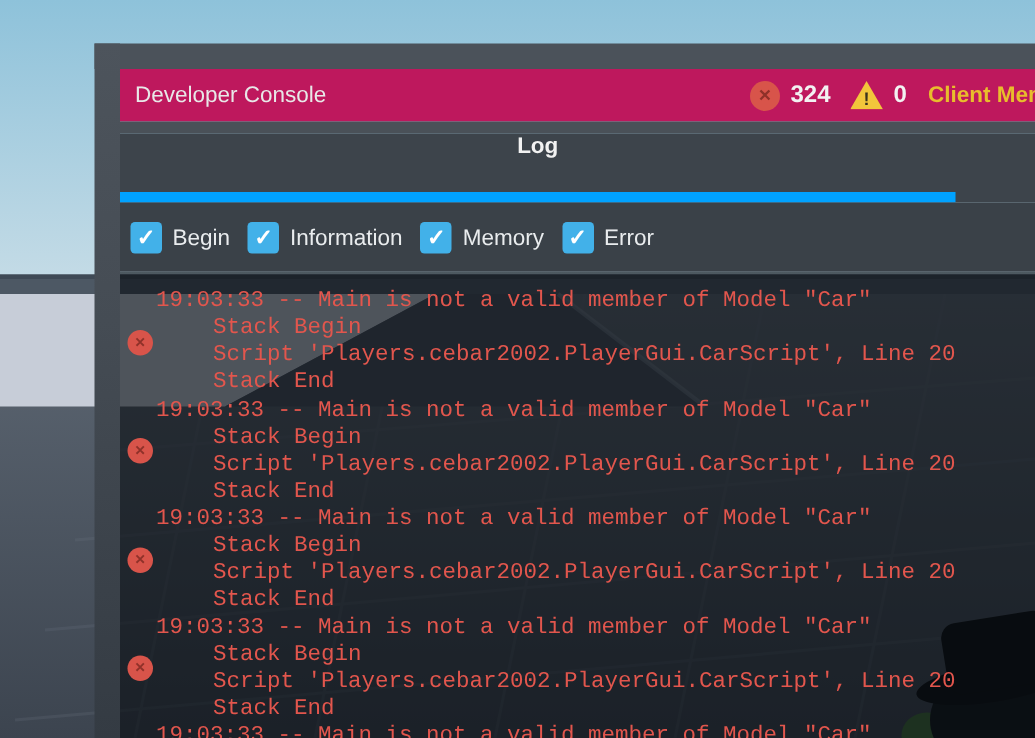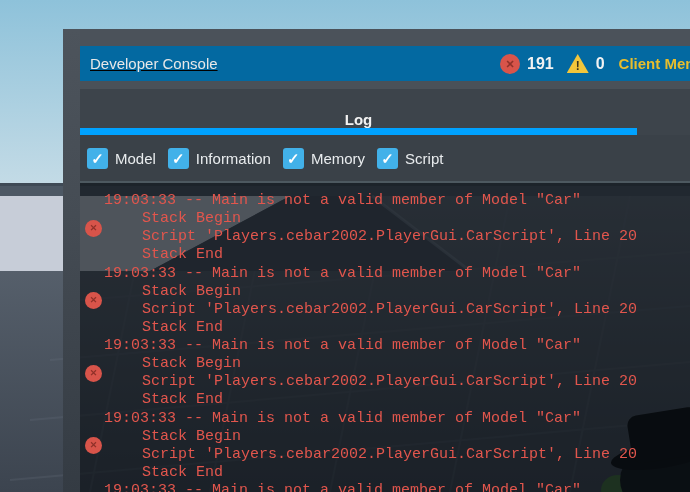--- a/index.html
+++ b/index.html
@@ -7,38 +7,38 @@
     width:690px;height:492px;position:relative;overflow:hidden;
     background:#8ec2da;font-family:"Liberation Sans",sans-serif;
     -webkit-font-smoothing:antialiased;
   }
   .scene{position:absolute;left:0;top:0;width:690px;height:492px;}
 
   
   .frame-top{position:absolute;left:63px;top:29px;right:0;height:17px;background:#4b525a;}
   .frame-left{position:absolute;left:63px;top:29px;width:17px;bottom:0;
     background:linear-gradient(#4d545c,#454c54 40%,#343b43);}
-  .titlebar{position:absolute;left:80px;top:46px;right:0;height:35px;background:#0369a1;
-    display:flex;align-items:center;overflow:hidden;text-decoration:underline;}
+  .titlebar{position:absolute;left:80px;top:46px;right:0;height:35px;background:#be185d;
+    display:flex;align-items:center;overflow:hidden;}
   .titlebar .title{color:#e8e8e8;font-size:15px;padding-left:10px;white-space:nowrap;}
   .badges{position:absolute;left:420px;top:0;height:100%;display:flex;align-items:center;white-space:nowrap;}
   .badge-circle{width:20px;height:20px;border-radius:50%;background:var(--error-red);
     display:flex;align-items:center;justify-content:center;
     color:#8f3129;font-size:11px;font-weight:bold;line-height:20px;}
   .count{color:#f2f2f2;font-size:16px;font-weight:600;margin:0 0 0 7px;}
   .tri{width:22px;height:19px;margin-left:13px;background:var(--warning-yellow);
     clip-path:polygon(50% 0,100% 100%,0 100%);
     display:flex;align-items:flex-end;justify-content:center;
     color:#3a341d;font-size:12px;font-weight:bold;line-height:14px;}
   .mem-label{color:var(--memory-gold);font-size:15px;font-weight:600;margin-left:14px;}
 
   .frame-mid{position:absolute;left:80px;top:81px;right:0;height:8px;background:#4a5158;}
   .tabbar{position:absolute;left:80px;top:89px;right:0;height:46px;background:#3d444b;}
   .tab{position:absolute;left:0;top:0;width:557px;height:39px;
-    display:flex;align-items:flex-end;justify-content:center;}
+    display:flex;align-items:flex-start;justify-content:center;}
   .tab-label{color:#f2f2f2;font-size:15px;font-weight:bold;}
   .tab-underline{position:absolute;left:0;top:39px;width:557px;height:7px;background:var(--accent);}
 
   .filterrow{position:absolute;left:80px;top:135px;right:0;height:46px;background:#3a4148;
     display:flex;align-items:center;padding-left:7px;gap:12px;overflow:hidden;}
   .filter{display:flex;align-items:center;gap:7px;}
   .cb{width:21px;height:21px;border-radius:3px;background:var(--checkbox-blue);
     display:flex;align-items:center;justify-content:center;
     color:#fff;font-size:15px;font-weight:bold;line-height:21px;}
   .filter .flabel{color:#e9ecee;font-size:15px;}
@@ -95,52 +95,52 @@
   </g>
 </svg>
 
 <div class="frame-top"></div>
 <div class="frame-left"></div>
 
 <div class="titlebar">
   <span class="title">Developer Console</span>
   <div class="badges">
     <span class="badge-circle">✕</span>
-    <span class="count">191</span>
+    <span class="count">324</span>
     <span class="tri">!</span>
     <span class="count">0</span>
     <span class="mem-label">Client Memory</span>
   </div>
 </div>
 
 <div class="frame-mid"></div>
 
 <div class="tabbar">
   <div class="tab">
     <span class="tab-label">Log</span>
   </div>
   <div class="tab-underline"></div>
 </div>
 
 <div class="filterrow" id="filterrow">
     <div class="filter">
       <span class="cb">✓</span>
-      <span class="flabel">Model</span>
+      <span class="flabel">Begin</span>
     </div>
     <div class="filter">
       <span class="cb">✓</span>
       <span class="flabel">Information</span>
     </div>
     <div class="filter">
       <span class="cb">✓</span>
       <span class="flabel">Memory</span>
     </div>
     <div class="filter">
       <span class="cb">✓</span>
-      <span class="flabel">Script</span>
+      <span class="flabel">Error</span>
     </div>
   </div>
 
 <div class="logarea" id="logarea">
     <div class="entry">
       <span class="erricon">✕</span>
       <div class="logline">19:03:33 -- Main is not a valid member of Model "Car"</div>
       <div class="logline indent">Stack Begin</div>
       <div class="logline indent">Script 'Players.cebar2002.PlayerGui.CarScript', Line 20</div>
       <div class="logline indent">Stack End</div>

